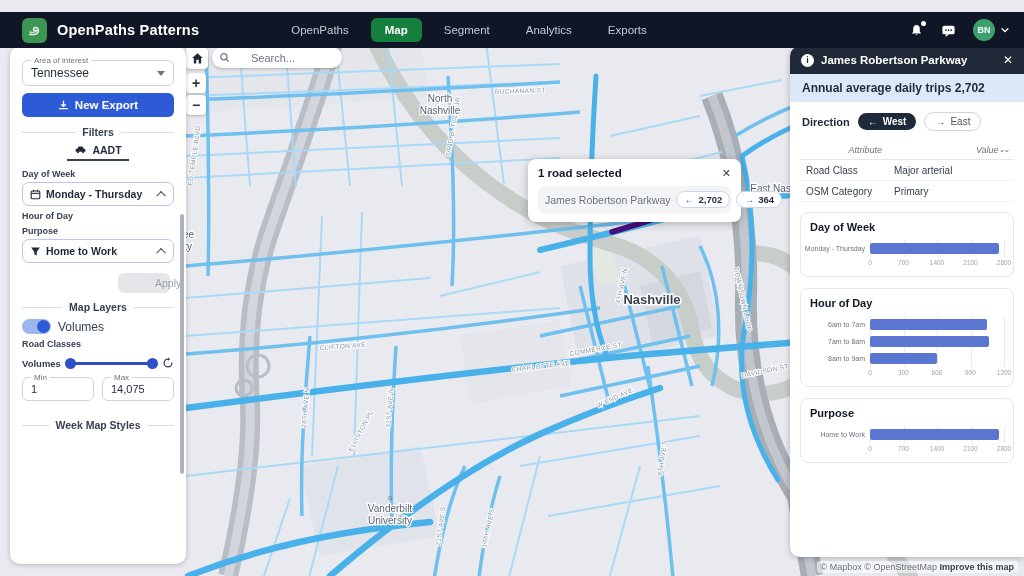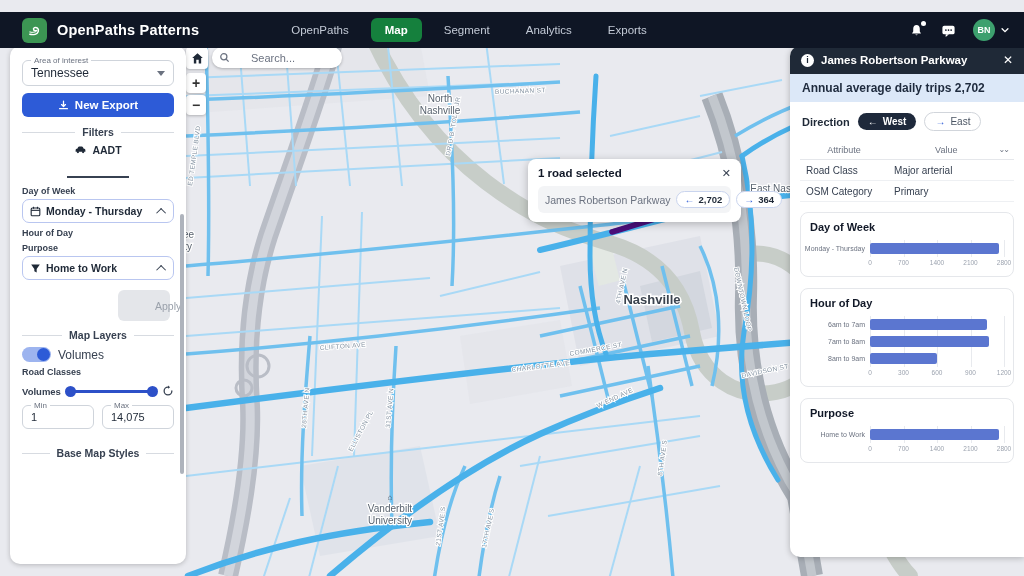--- a/index.html
+++ b/index.html
@@ -69,31 +69,31 @@
     cursor:pointer; margin:3px 0 9px; font-family:"Liberation Sans",sans-serif; }
   .mode-row { display:flex; gap:7px; margin-bottom:9px; }
   .mode-btn { flex:1; height:26px; border-radius:6px; font-size:10.5px; font-weight:bold;
     display:flex; align-items:center; justify-content:center; cursor:pointer;
     border:1px solid #d1d5db; color:#374151; background:#fff; }
   .mode-btn.active { border:1.5px solid #4f6bed; background:#eef2ff; color:#1e2a44; }
   .divider { display:flex; align-items:center; gap:7px; margin:8px 0 6px; }
   .divider::before,.divider::after { content:""; flex:1; height:1px; background:#d7dbe1; }
   .divider span { font-size:10.5px; font-weight:bold; color:#374151; }
   .aadt-tab { display:flex; align-items:center; justify-content:center; gap:5px; width:62px;
-    margin:2px auto 8px; padding-bottom:20px; border-bottom:2px solid #374151;
+    margin:2px auto 8px; padding-bottom:3px; border-bottom:2px solid #374151;
     font-size:10.5px; font-weight:bold; color:#1f2937; cursor:pointer; }
   .f-label { font-size:9px; font-weight:bold; color:#374151; margin:5px 0 3px; }
   .f-select { height:24px; border:1.2px solid #b9c6f0; border-radius:7px; display:flex; align-items:center;
     gap:5px; padding:0 7px; cursor:pointer; background:#fff; margin-bottom:2px; }
   .f-select .f-val { font-size:10.5px; font-weight:bold; color:#1f2937; flex:1; white-space:nowrap; }
   .f-select.gray { border:1px solid #cfd4db; }
   .chev-up { width:7px; height:7px; border-left:1.5px solid #374151; border-top:1.5px solid #374151;
     transform:rotate(45deg) translateY(2px); flex:none; }
   .apply-row { display:flex; justify-content:flex-end; margin:10px 4px 2px; }
-  .apply-btn { width:52px; height:31px; background:#e4e6ea; color:#9aa1ab; border:none; border-radius:6px;
+  .apply-btn { width:52px; height:20px; background:#e4e6ea; color:#9aa1ab; border:none; border-radius:6px;
     font-size:10.5px; font-family:"Liberation Sans",sans-serif; cursor:default;padding-left:37px; }
   .toggle-row { display:flex; align-items:center; gap:7px; margin:2px 0 4px; }
   .toggle { width:29px; height:15px; border-radius:999px; background:#9db4ef; position:relative; cursor:pointer; }
   .toggle .knob { position:absolute; right:1px; top:1px; width:13px; height:13px; border-radius:50%; background:#2d5bd7; }
   .toggle-label { font-size:12px; color:#374151; }
   .slider-row { display:flex; align-items:center; gap:6px; margin:8px 0 4px; }
   .slider-label { font-size:9.5px; font-weight:bold; color:#374151; }
   .slider-track { flex:1; height:3px; background:#2d50c8; border-radius:2px; position:relative; }
   .slider-handle { position:absolute; top:-4px; width:11px; height:11px; border-radius:50%; background:#2d50c8; cursor:pointer; }
   .minmax-row { display:flex; gap:8px; }
@@ -111,22 +111,22 @@
   .panel-sub { background:#dce8f8; padding:7px 12px; font-size:12px; font-weight:bold; color:#1e2a3d; }
   .panel-body { padding:8px 10px; }
   .dir-row { display:flex; align-items:center; gap:8px; margin:2px 2px 10px; }
   .dir-label { font-size:11px; font-weight:bold; color:#1f2937; }
   .dir-pill { display:flex; align-items:center; gap:5px; border-radius:999px; padding:3px 10px;
     font-size:10px; cursor:pointer; }
   .dir-pill.active { background:#1e293b; color:#fff; font-weight:bold; }
   .dir-pill.inactive { background:#fff; border:1px solid #d1d5db; color:#4b5563; }
   .dir-pill.inactive .arr { color:#2d5bd7; }
   table.attrs { width:100%; border-collapse:collapse; margin-bottom:10px; }
-  table.attrs th { font-size:9px; color:#6b7280; font-weight:normal; text-align:center;
-    padding:4px 6px; border-bottom:1px solid #e5e7eb; }
+  table.attrs th { font-size:9px; color:#6b7280; font-weight:normal; text-align:right;
+    padding:4px 6px; border-bottom:1px solid #e5e7eb;font-style:italic; }
   table.attrs td { font-size:10px; color:#374151; padding:4.5px 6px; border-bottom:1px solid #eef0f3; }
   .sort-icon { float:right; color:#6b7280; font-size:8px; letter-spacing:-2px; }
   .card { border:1px solid #e5e7eb; border-radius:8px; padding:8px 9px 7px; margin-bottom:11px; }
   .card-title { font-size:11px; font-weight:bold; color:#111827; margin-bottom:7px; }
   .ch-body { display:flex; }
   .ch-labels { width:60px; display:flex; flex-direction:column; }
   .ch-lab { height:17px; display:flex; align-items:center; justify-content:flex-end;
     font-size:7px; color:#6b7280; padding-right:5px; white-space:nowrap; }
   .ch-plot { flex:1; position:relative; }
   .ch-grid { position:absolute; top:0; bottom:0; width:1px; background:#e8eaee; }
@@ -280,20 +280,25 @@
         <span class="arr">←</span>
         <span>2,702</span>
       </span>
       <span class="pill">
         <span class="arr">→</span>
         <span>364</span>
       </span>
     </div>
   </div>
 
+  <div class="attribution">
+    <span>© Mapbox</span>
+    <span>© OpenStreetMap</span>
+    <b>Improve this map</b>
+  </div>
 </div>
 
 <div class="nav">
   <div class="logo">
     <svg class="icon-svg" width="15" height="15" viewBox="0 0 16 16">
       <path d="M3 12 C7 13 11 12 12 9 C13 6 10 4 8 5 C6 6 7 9 10 8" fill="none" stroke="#fff" stroke-width="1.6" stroke-linecap="round"></path>
       <path d="M3 9.5 C6 10.5 9 10 10.5 8" fill="none" stroke="#fff" stroke-width="1.3" stroke-linecap="round" opacity=".8"></path>
     </svg>
   </div>
   <div class="brand">OpenPaths Patterns</div>
@@ -422,21 +427,21 @@
     </fieldset>
     <fieldset class="fld">
       <legend>Max</legend>
       <div class="fld-row">
           <span class="fld-val">14,075</span>
         </div>
     </fieldset>
   </div>
 
   <div class="divider" style="margin-top:12px">
-      <span>Base Map Styles</span>
+      <span>Week Map Styles</span>
     </div>
   <div class="sb-scroll"></div>
 </div>
 
 <div class="panel">
   <div class="panel-head">
     <span class="info-icon">i</span>
     <span class="panel-title">James Robertson Parkway</span>
     <span class="panel-close">✕</span>
   </div>

